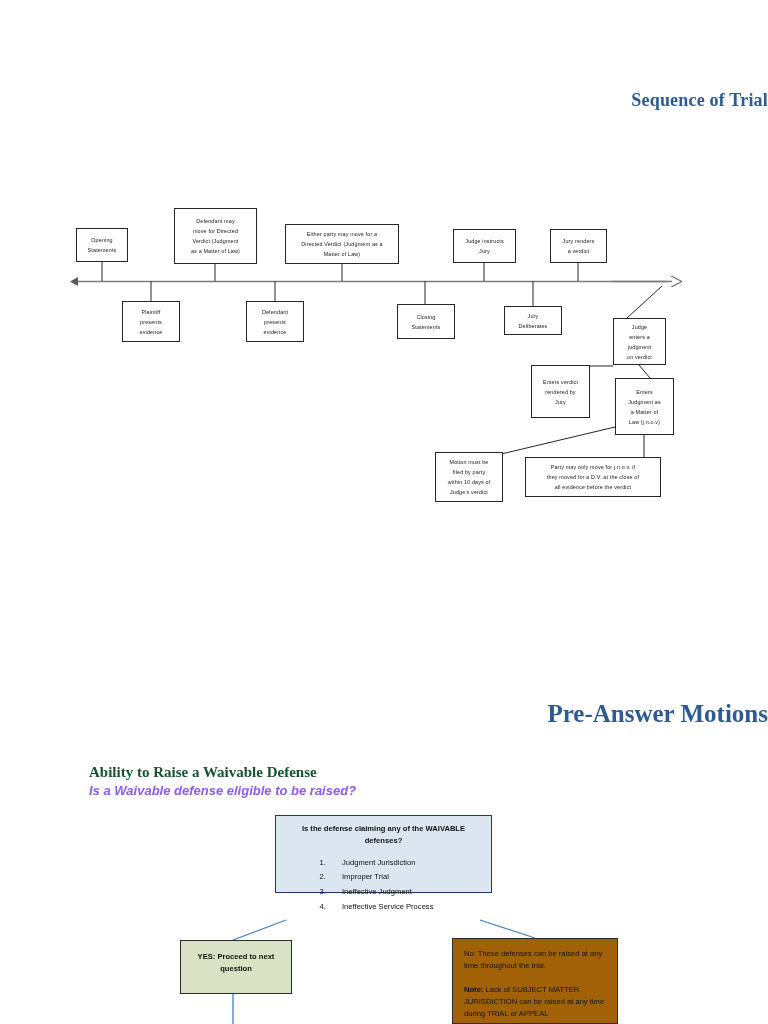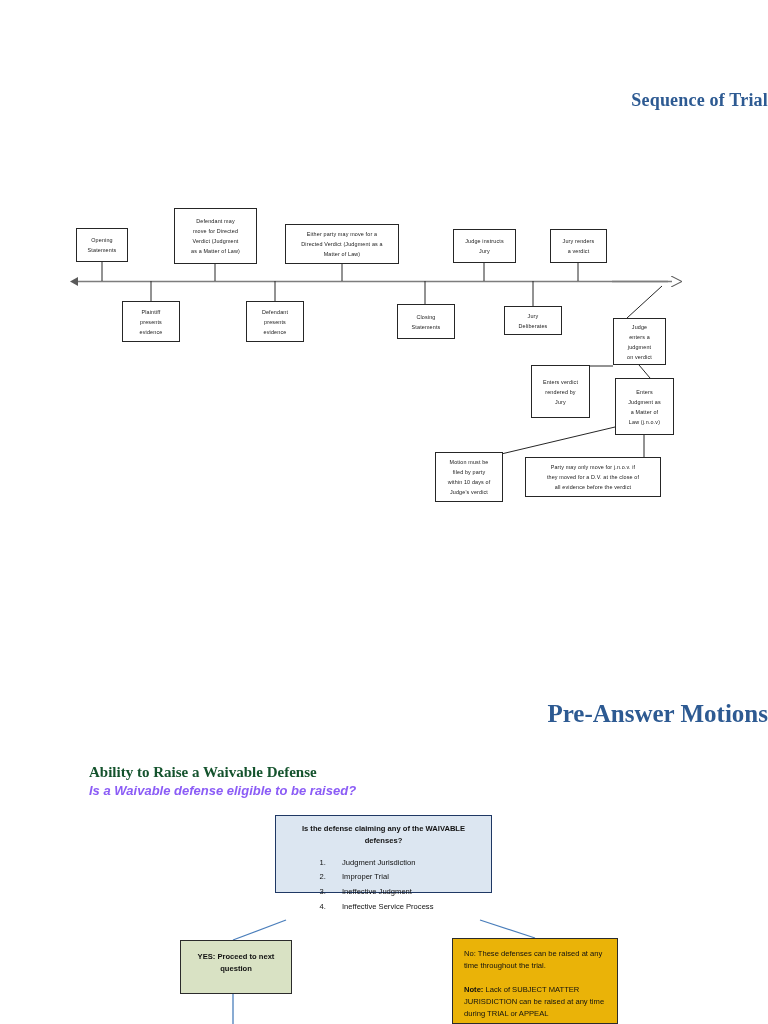--- a/index.html
+++ b/index.html
@@ -64,21 +64,21 @@
   }
   .dbox-blue ol li{
     margin:0 0 2.5px 0;padding-left:14px;
   }
   .dbox-green{
     border:1.6px solid #2b2b2b;background:#d9e2c4;
     display:flex;align-items:flex-start;justify-content:center;
     text-align:center;padding:10px 12px;font-weight:bold;
   }
   .dbox-pink{
-    border:1.4px solid #2b2b2b;background:#eab308;
+    border:1.4px solid #2b2b2b;background:#a16207;
     padding:9px 11px;
   }
   .dbox-pink p{margin:0 0 11px 0;}
   .dbox-pink p:last-child{margin-bottom:12px;}
   .dbox-pink b{font-weight:bold;}
 </style>
 </head>
 <body>
 
 <div class="page">

